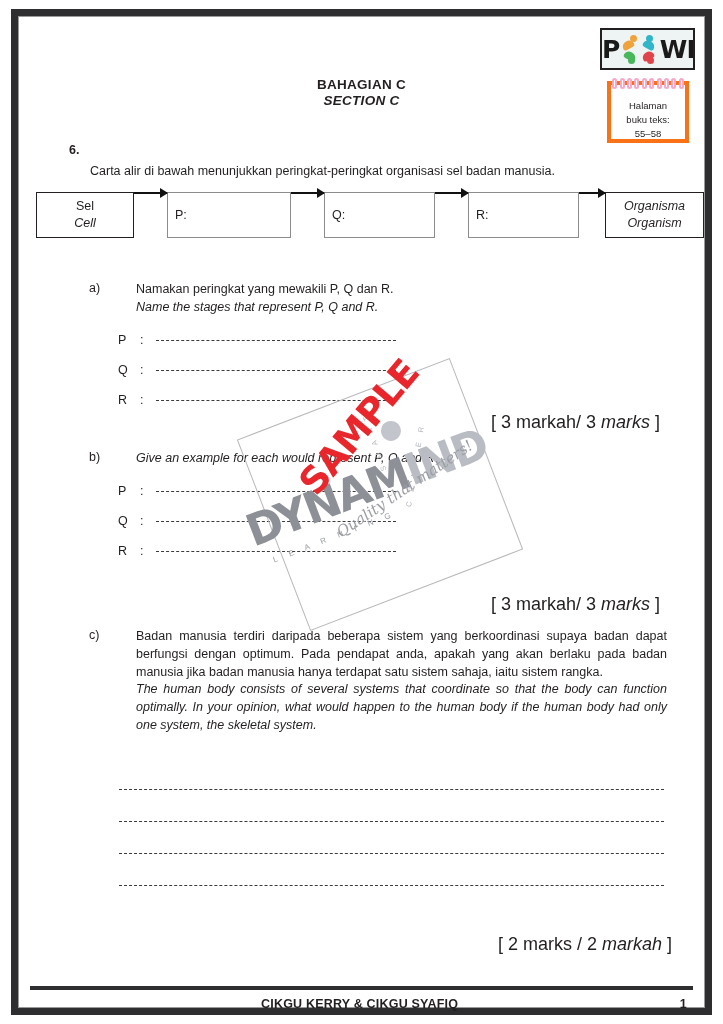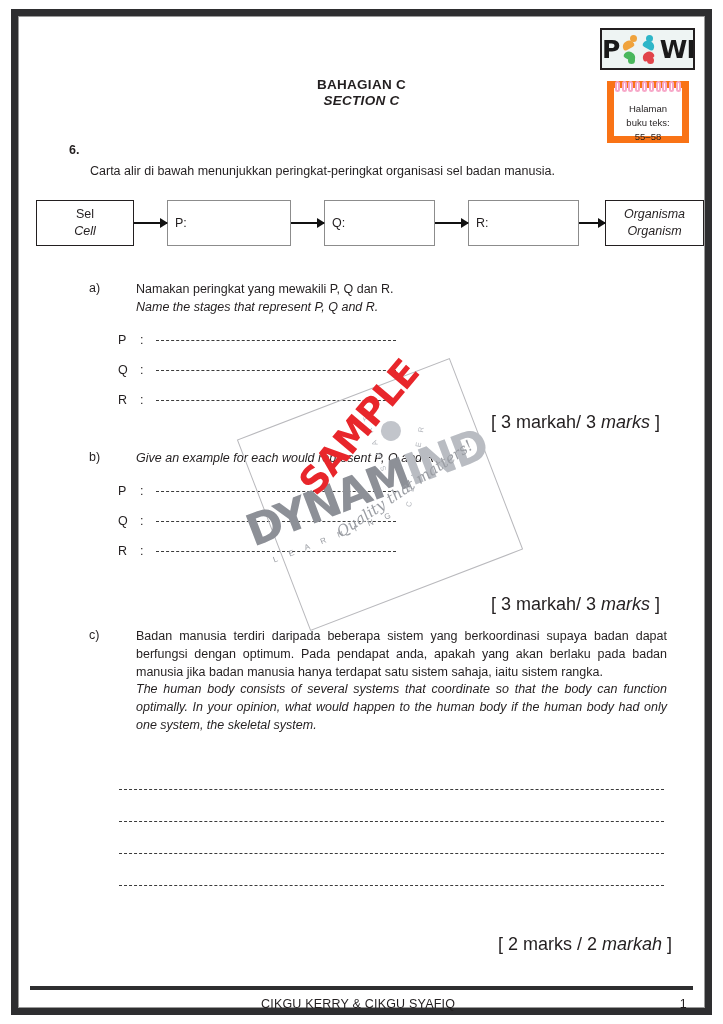--- a/index.html
+++ b/index.html
@@ -50,21 +50,21 @@
   }
   .pw-text .gap{ color:transparent; }
   .ppl{ position:absolute; border-radius:50%; }
   .ppl-head{ width:7px; height:7px; }
   .ppl-body{ width:12px; height:8px; border-radius:7px 7px 3px 3px; }
 
   
   #notepad{
     position:absolute; left:596px; top:72px;
     width:82px; height:62px;
-    border:7px solid #f97316;
+    border:4px solid #f97316;
     background:#ffffff;
   }
   #notepad .spiral{
     position:absolute; left:0; top:-7px; width:100%;
     height:13px; display:flex; justify-content:space-around;
     align-items:flex-start;
   }
   #notepad .spiral i{
     display:block; width:5px; height:11px;
     border:2px solid #f7a8c8; border-radius:3px;
@@ -92,21 +92,21 @@
     position:absolute; left:0; top:0;
     font-weight:bold; font-size:12.5px;
   }
   #q6 .qbody{ margin-left:21px; font-size:12.5px; line-height:1.42;margin-top:20px; }
   #q6 .en{ font-style:italic; }
 
   
   #flow{
     position:absolute; left:25px; top:183px;
     width:668px; height:62px;
-    display:flex; align-items:center;
+    display:flex; 
   }
   .fbox{
     height:46px;
     border:1px solid #8c8c8c;
     display:flex; align-items:center;
     font-size:12.5px; line-height:1.35;
     background:#fff;
   }
   .fbox.black{ border:1px solid #231f20; }
   .fbox.centered{ justify-content:center; text-align:center; }
@@ -159,21 +159,21 @@
   }
 
   
   #footer-rule{
     position:absolute; left:19px; top:977px;
     width:663px; height:4px; background:#2e2e30;
   }
   #footer{
     position:absolute; left:25px; top:988px; width:651px;
     display:flex; justify-content:space-between; align-items:baseline;
-    font-weight:normal; font-size:12.5px; letter-spacing:.2px;gap:24px;
+    font-weight:bold; font-size:12.5px; letter-spacing:.2px;gap:24px;
   }
   #footer .ftitle{ margin-left:225px; }
 
   
   #watermark{
     position:absolute; left:243px; top:375px;
     width:250px; height:225px;
     pointer-events:none;
   }
   #wm-frame{

